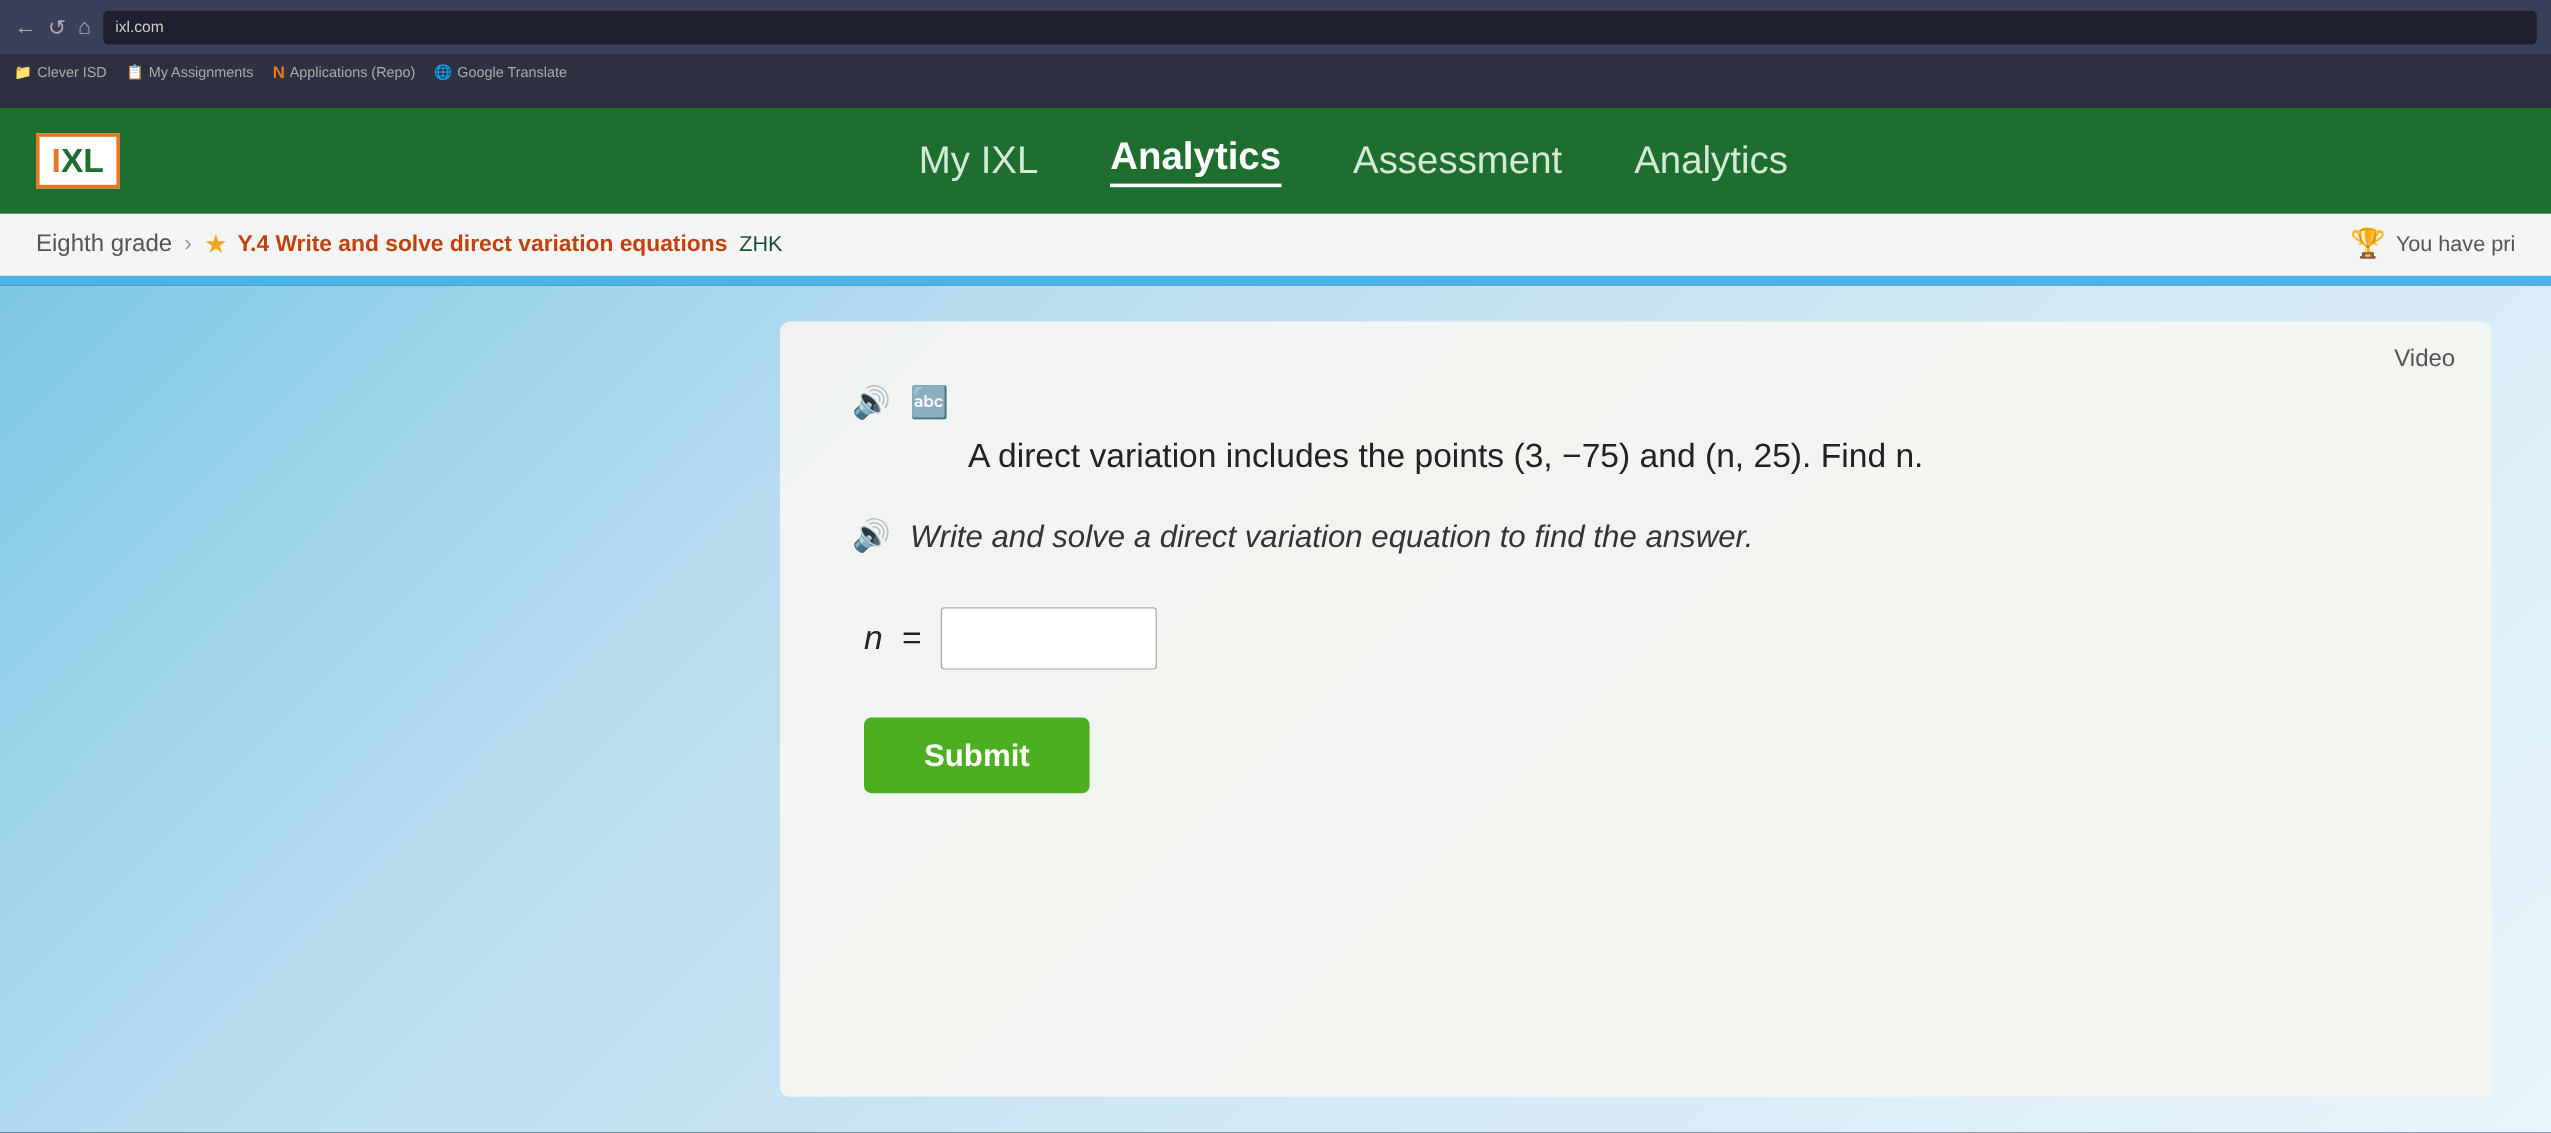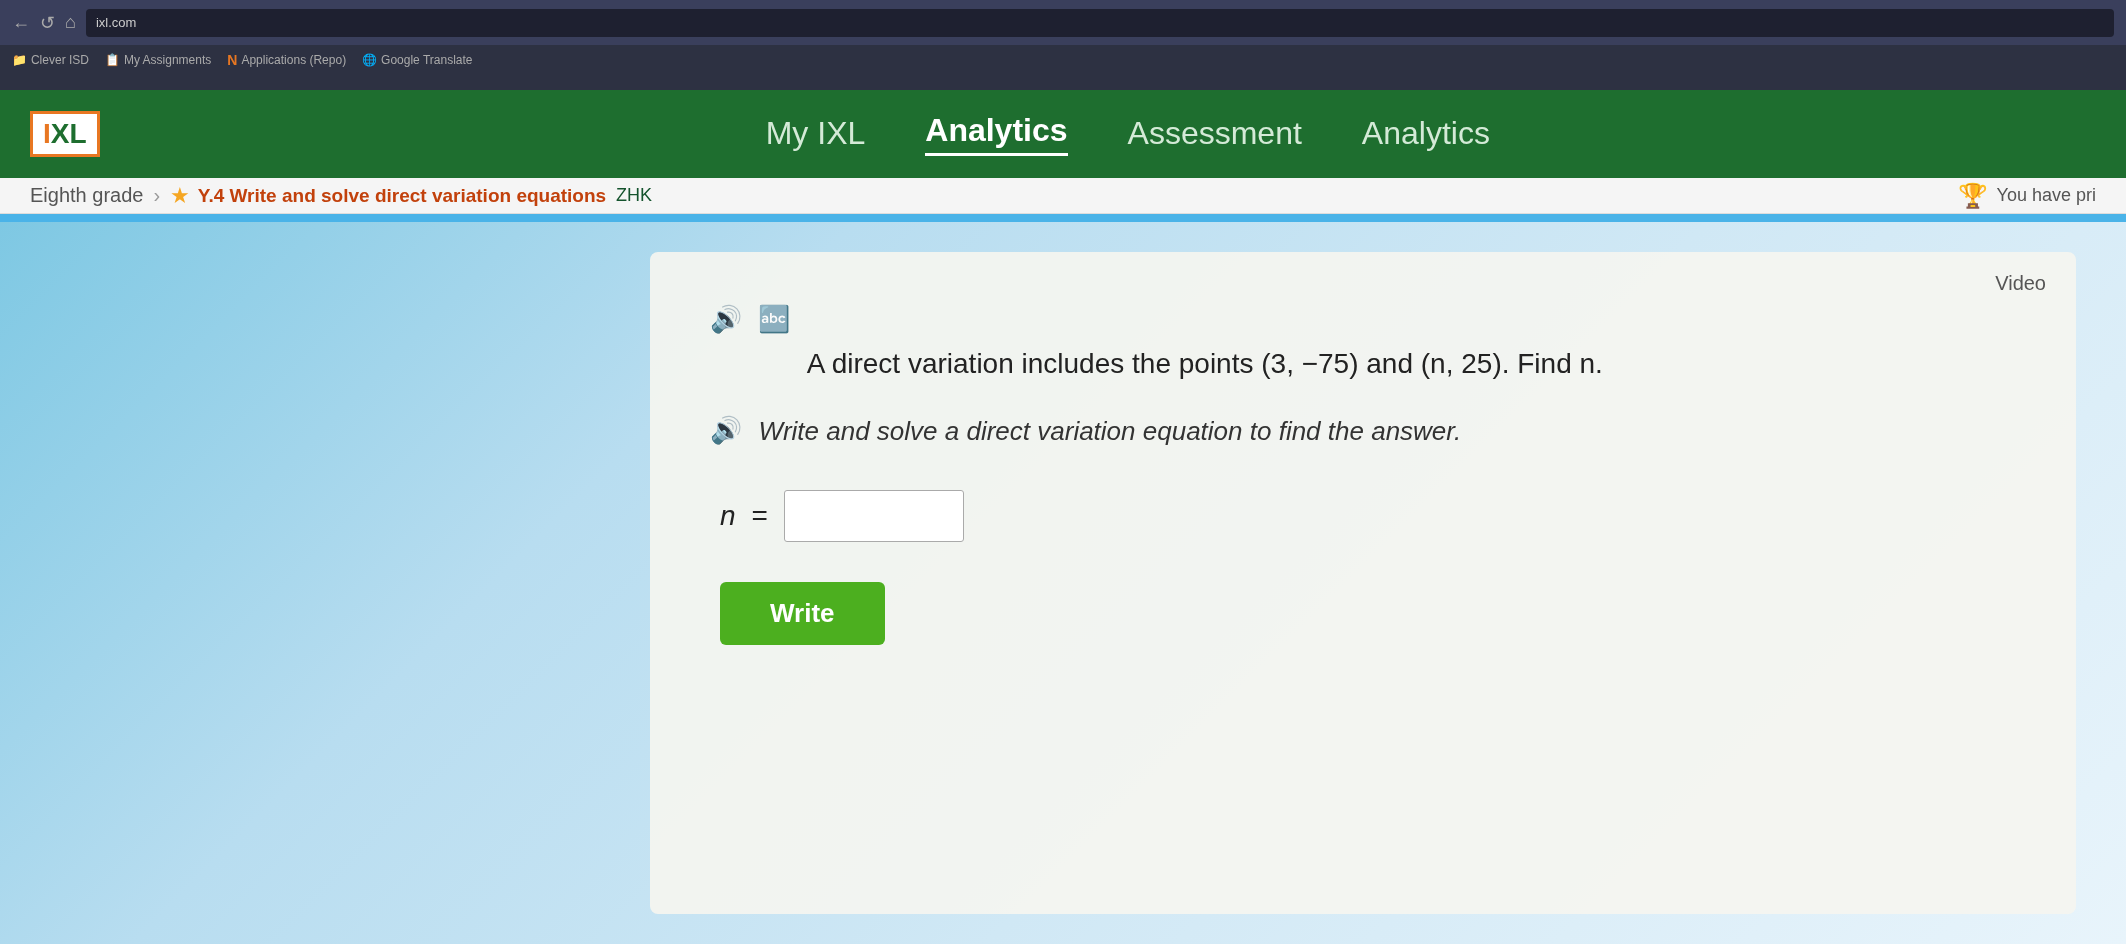--- a/index.html
+++ b/index.html
@@ -115,21 +115,21 @@
     .ixl-nav-item.active {
       color: white;
       font-weight: 700;
       border-bottom: 3px solid white;
     }
 
     
     .breadcrumb-bar {
       background: #f5f5f5;
       border-bottom: 1px solid #ddd;
-      height: 36px;
+      height: 52px;
       display: flex;
       align-items: center;
       padding: 12px 30px;
       gap: 0;
       position: relative;
     }
     .breadcrumb-link {
       color: #555;
       font-size: 20px;
       cursor: pointer;
@@ -375,17 +375,17 @@
         <span class="audio-btn">🔊</span>
         <span class="instruction-text">Write and solve a direct variation equation to find the answer.</span>
       </div>
 
       <div class="answer-row">
         <span class="n-label">n</span>
         <span class="equals-sign">=</span>
         <input type="text" class="answer-input" placeholder="" style="">
       </div>
 
-      <button class="submit-btn">Write</button>
+      <button class="submit-btn">Submit</button>
     </div>
   </div>
 
 </div>
 
 </body></html>

